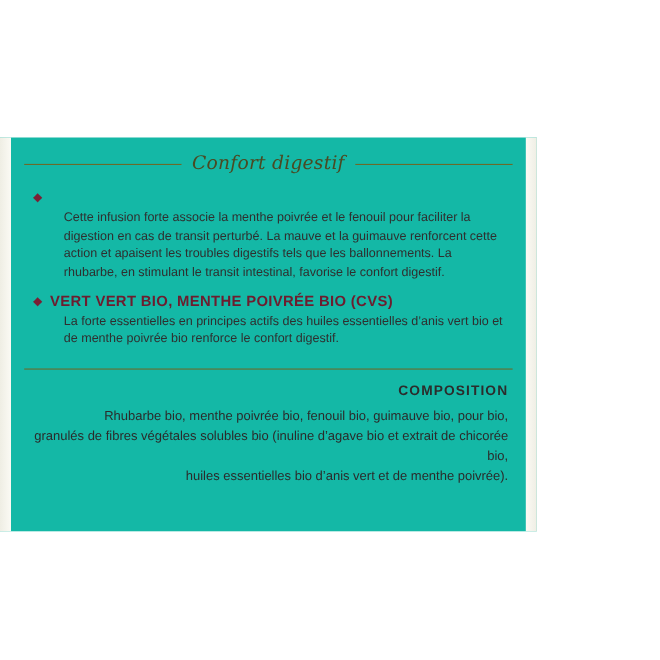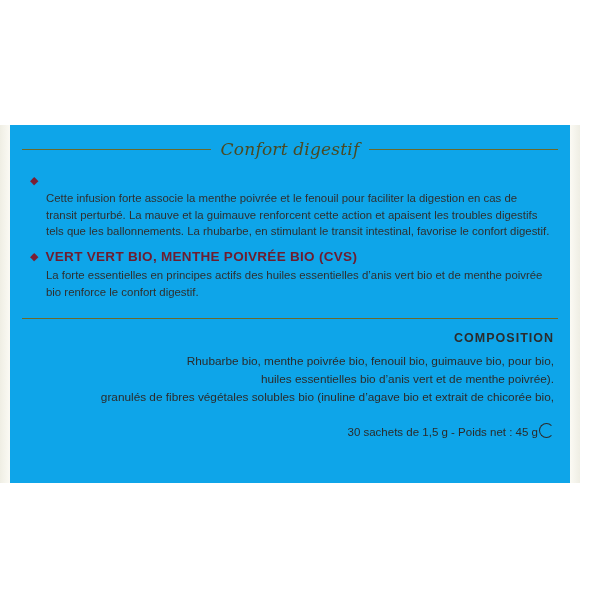--- a/index.html
+++ b/index.html
@@ -11,23 +11,23 @@
     height: 600px;
     background: #ffffff;
     font-family: "Liberation Sans", sans-serif;
     overflow: hidden;
   }
 
   .packshot {
     position: absolute;
     left: 0;
     top: 125px;
-    width: 580px;
+    width: 488px;
     height: 358px;
-    background: #0ea5e9;
+    background: #14b8a6;
   }
 
   
   .edge-left {
     position: absolute;
     left: 0; top: 0;
     width: 10px; height: 100%;
     background: linear-gradient(to right, #efeee4, #fbfaf4);
   }
   .edge-right {
@@ -88,21 +88,21 @@
     font-size: 13.5px;
     font-weight: bold;
     color: #6d1d2f;
     letter-spacing: 0.3px;
   }
   .body-text {
     font-family: "Liberation Sans", sans-serif;
     font-size: 11.4px;
     line-height: 1.46;
     color: #2f2f2f;
-    margin: 3px 0 0 16px;
+    margin: 3px 0 0 28px;
     text-align: left;
   }
 
   .divider {
     height: 1px;
     background: #6b6a2a;
     margin: 10px 14px 0 14px;
   }
 
   
@@ -177,22 +177,19 @@
       </div>
 
     </div>
 
     <div class="divider"></div>
 
     <div class="composition">
       <div class="comp-title">COMPOSITION</div>
       <div class="comp-body">
         <div>Rhubarbe bio, menthe poivrée bio, fenouil bio, guimauve bio, pour bio,</div>
+        <div>granulés de fibres végétales solubles bio (inuline d’agave bio et extrait de chicorée bio,</div>
         <div>huiles essentielles bio d’anis vert et de menthe poivrée).</div>
-        <div>granulés de fibres végétales solubles bio (inuline d’agave bio et extrait de chicorée bio,</div>
-      </div>
-      <div class="comp-footer">
-        <span>30 sachets de 1,5 g  -  Poids net : 45 g</span><span class="ce-mark"></span>
       </div>
     </div>
 
   </div>
 </div>
 
 </body></html>

